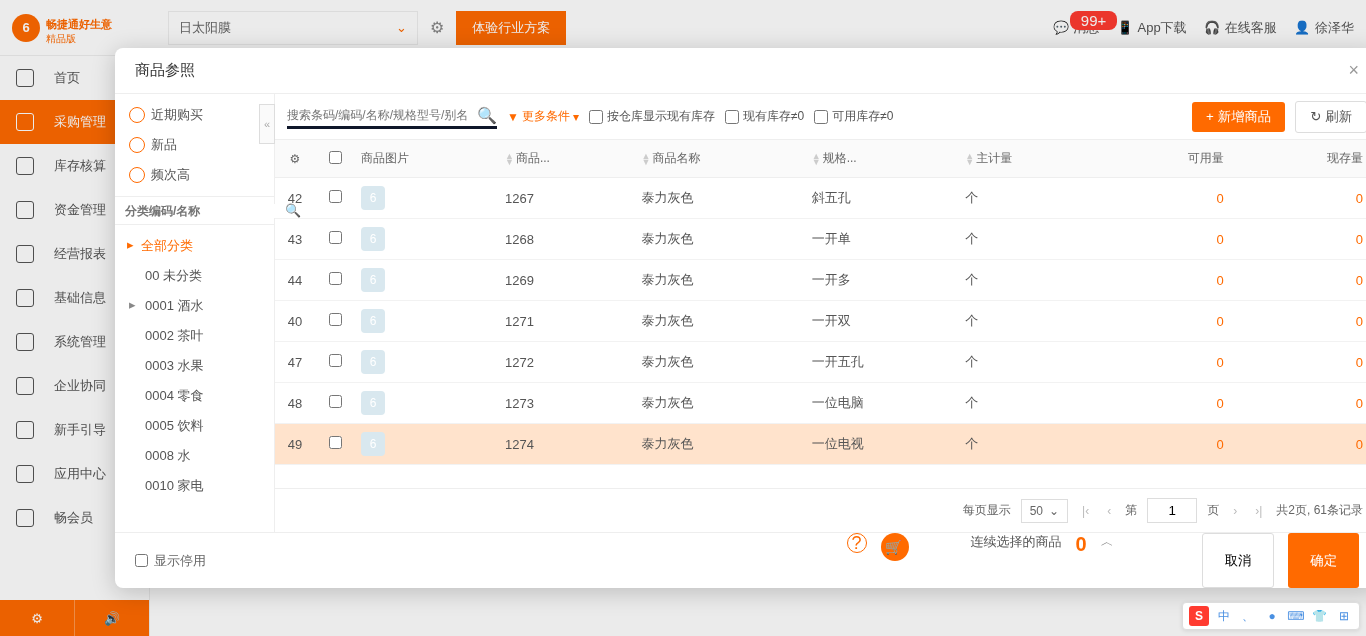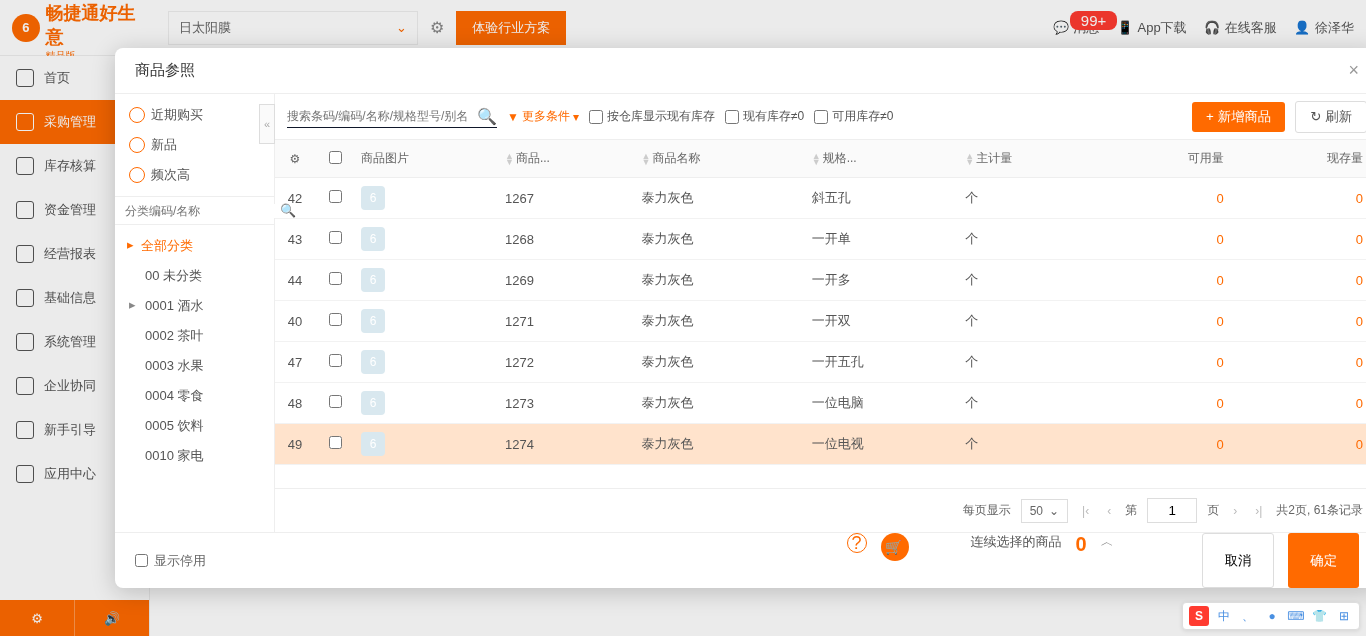--- a/index.html
+++ b/index.html
@@ -2,33 +2,33 @@
 <html><head>
   <meta charset="utf-8">
   <style>
     * { box-sizing: border-box; margin: 0; padding: 0; }
     body { font-family: "Microsoft YaHei", Arial, sans-serif; font-size: 13px; color: #333; background: #fff; width: 1366px; height: 636px; overflow: hidden; position: relative; }
     
     
     .topbar { height: 56px; display: flex; align-items: center; padding: 0 12px; border-bottom: 1px solid #eee; }
     .logo { width: 140px; display: flex; align-items: center; gap: 6px; }
     .logo-icon { width: 28px; height: 28px; background: #ff6a00; border-radius: 50%; color: #fff; display: flex; align-items: center; justify-content: center; font-weight: bold; }
-    .logo-text { color: #ff6a00; font-weight: bold; font-size: 18px; margin-top: 8px; }
+    .logo-text { color: #ff6a00; font-weight: bold; font-size: 11px; margin-top: 8px; }
     .logo-sub { color: #ff6a00; font-size: 10px; }
     .company-select { width: 250px; height: 34px; border: 1px solid #eee; display: flex; align-items: center; padding: 0 10px; margin-left: 16px; color: #666; position: relative; }
     .company-select .chevron { margin-left: auto; color: #ff6a00; }
     .gear { margin-left: 12px; color: #888; font-size: 16px; cursor: pointer; }
     .btn-orange { background: #ff6a00; color: #fff; border: none; padding: 8px 16px; margin-left: 12px; cursor: pointer; font-size: 13px; }
     .top-right { margin-left: auto; display: flex; align-items: center; gap: 18px; color: #555; }
     .top-item { display: flex; align-items: center; gap: 4px; cursor: pointer; position: relative; }
     .badge { position: absolute; top: -8px; right: -18px; background: #ff3b30; color: #fff; font-size: 15px; padding: 1px 11px; border-radius: 8px; }
     
     
     .sidebar { position: absolute; left: 0; top: 56px; bottom: 0; width: 150px; background: #fff; border-right: 1px solid #eee; }
-    .nav-item { height: 44px; display: flex; align-items: center; padding: 0 16px; gap: 10px; color: #555; cursor: pointer; }
+    .nav-item { height: 44px; display: flex; align-items: center; padding: 0 16px; gap: 20px; color: #555; cursor: pointer; }
     .nav-item.active { background: #ff6a00; color: #fff; }
     .nav-icon { width: 18px; height: 18px; border: 1.5px solid currentColor; border-radius: 3px; display:inline-block; }
     .sidebar-bottom { position: absolute; bottom: 0; left: 0; right: 0; height: 36px; display: flex; }
     .sidebar-bottom div { flex: 1; background: #ff6a00; color: #fff; display: flex; align-items: center; justify-content: center; cursor: pointer; }
     .sidebar-bottom div:first-child { border-right: 1px solid rgba(255,255,255,0.3); }
     
     
     .secondary-bar { position: absolute; top: 56px; left: 150px; right: 0; height: 44px; background: #00b3aa; display: flex; align-items: center; justify-content: flex-end; padding: 0 16px; gap: 16px; color: #fff; }
     .sec-close { font-size: 20px; cursor: pointer; }
     .below-bar { position: absolute; top: 100px; left: 150px; right: 0; height: 60px; display: flex; align-items: center; justify-content: flex-end; padding: 0 24px; gap: 12px; }
@@ -44,34 +44,34 @@
     .modal-close { margin-left: auto; font-size: 18px; color: #999; cursor: pointer; }
     .modal-body { flex: 1; display: flex; overflow: hidden; }
     
     
     .left-panel { width: 160px; border-right: 1px solid #eee; display: flex; flex-direction: column; position: relative; }
     .filter-top { padding: 6px 0; border-bottom: 1px solid #eee; }
     .filter-item { display: flex; align-items: center; gap: 6px; padding: 6px 14px; color: #555; cursor: pointer; text-align: right; }
     .filter-item .ring { width: 16px; height: 16px; border: 1.5px solid #ff6a00; border-radius: 50%; display:inline-block; }
     .collapse-handle { position: absolute; right: -1px; top: 10px; width: 16px; height: 40px; border: 1px solid #ddd; background: #fafafa; display: flex; align-items: center; justify-content: center; color: #aaa; cursor: pointer; font-size: 11px; }
     .cat-search { display: flex; align-items: center; padding: 6px 10px; border-bottom: 1px solid #eee; }
-    .cat-search input { border: none; outline: none; flex: 1; font-size: 12px; color: #999; }
+    .cat-search input { border: none; outline: none; flex: 1; font-size: 12px; color: #999; font-weight: bold; }
     .cat-search .sicon { color: #ff6a00; }
     .cat-tree { flex: 1; overflow: auto; padding: 6px 0; }
     .cat-item { padding: 6px 28px; cursor: pointer; color: #555; font-size: 13px; }
     .cat-item.root { color: #ff6a00; position: relative; padding-left: 26px; }
     .cat-item.root::before { content: "▸"; position: absolute; left: 12px; color: #ff6a00; }
     .cat-item.sub { padding-left: 30px; }
     .cat-item.withtri { position: relative; }
     .cat-item.withtri::before { content: "▸"; position: absolute; left: 14px; color: #888; }
     
     
     .right-panel { flex: 1; display: flex; flex-direction: column; }
     .toolbar { height: 46px; display: flex; align-items: center; padding: 0 12px; gap: 10px; border-bottom: 1px solid #eee; }
-    .search-box { display: flex; align-items: center; border-bottom: 1px solid #0f172a; width: 210px; }
+    .search-box { display: flex; align-items: center; border-bottom: 3px solid #0f172a; width: 210px; }
     .search-box input { border: none; outline: none; flex: 1; font-size: 12px; padding: 4px 0; }
     .search-box .sicon { color: #ff6a00; font-size: 16px; }
     .more-cond { color: #ff6a00; display: flex; align-items: center; gap: 3px; cursor: pointer; font-size: 12px; }
     .chk { display: flex; align-items: center; gap: 4px; font-size: 12px; color: #555; }
     .chk input { width: 14px; height: 14px; }
     .toolbar .spacer { flex: 1; }
     .btn-new { background: #ff6a00; color: #fff; border: none; padding: 6px 14px; border-radius: 3px; cursor: pointer; display: flex; align-items: center; gap: 4px; }
     .btn-refresh { border: 1px solid #ddd; background: #fff; padding: 6px 14px; border-radius: 3px; cursor: pointer; display: flex; align-items: center; gap: 4px; color: #555; }
     
     
@@ -181,20 +181,24 @@
       <span class="nav-icon"></span>
       <span>企业协同</span>
     </div>
   <div class="nav-item">
       <span class="nav-icon"></span>
       <span>新手引导</span>
     </div>
   <div class="nav-item">
       <span class="nav-icon"></span>
       <span>应用中心</span>
+    </div>
+  <div class="nav-item">
+      <span class="nav-icon"></span>
+      <span>畅会员</span>
     </div>
   <div class="sidebar-bottom">
     <div>⚙</div>
     <div>🔊</div>
   </div>
 </div>
 
 <div class="secondary-bar">
   <span class="sec-close">×</span>
   <span>⛶</span>
@@ -234,20 +238,21 @@
         <span class="sicon">🔍</span>
       </div>
       <div class="cat-tree">
         <div class="cat-item root">全部分类</div>
         <div class="cat-item sub">00 未分类</div>
         <div class="cat-item sub withtri">0001 酒水</div>
         <div class="cat-item sub">0002 茶叶</div>
         <div class="cat-item sub">0003 水果</div>
         <div class="cat-item sub">0004 零食</div>
         <div class="cat-item sub">0005 饮料</div>
+        <div class="cat-item sub">0008 水</div>
         <div class="cat-item sub">0010 家电</div>
       </div>
     </div>
 
     <div class="right-panel">
       <div class="toolbar">
         <div class="search-box">
           <input placeholder="搜索条码/编码/名称/规格型号/别名" style="">
           <span class="sicon">🔍</span>
         </div>

